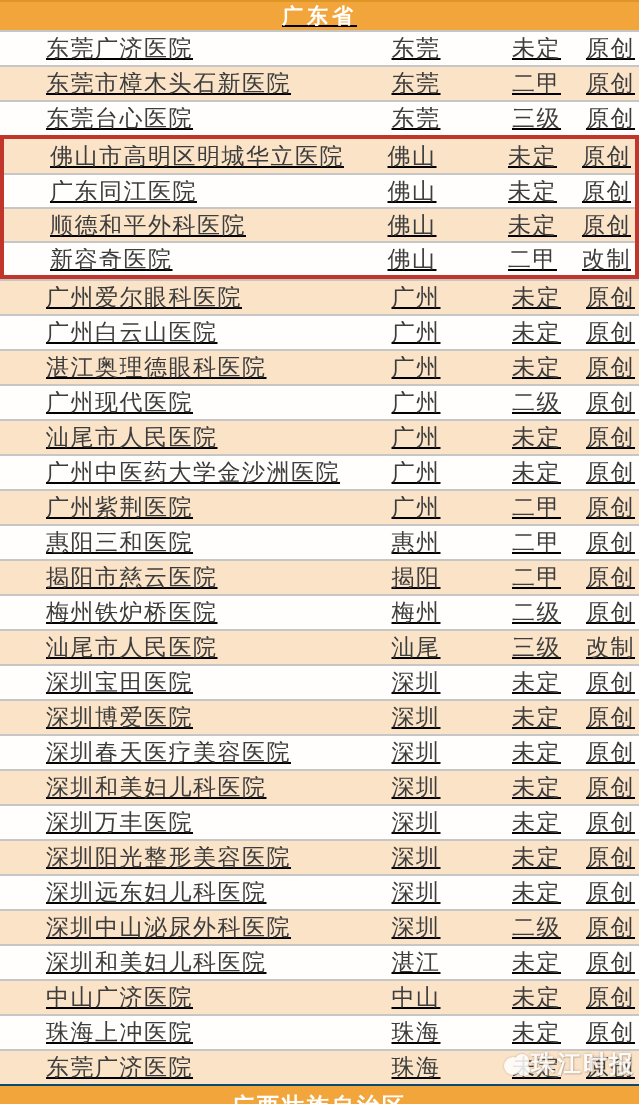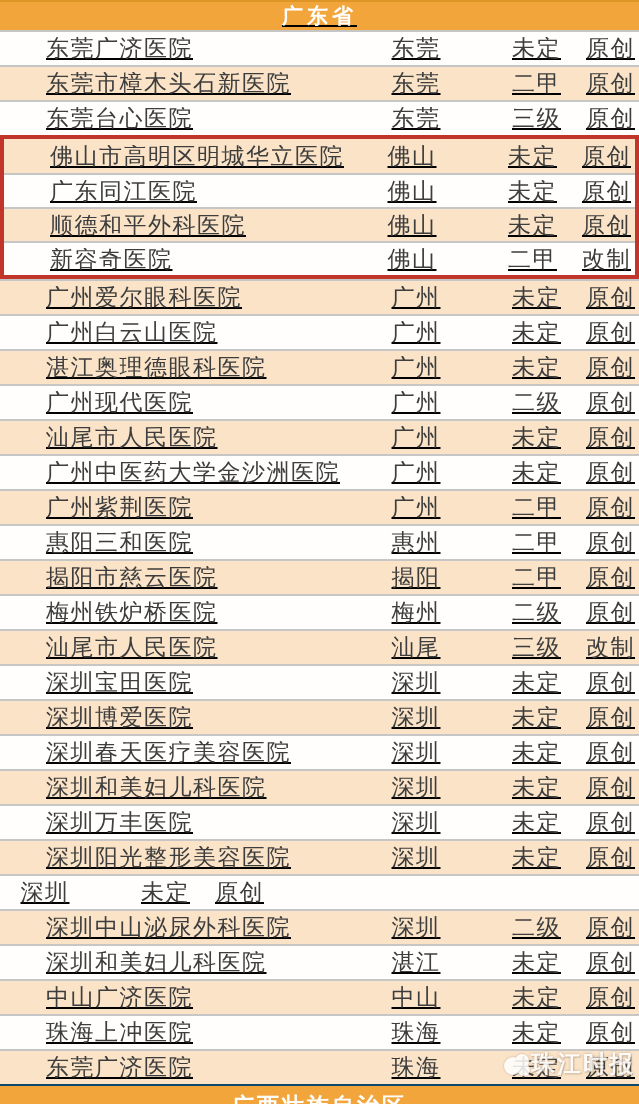--- a/index.html
+++ b/index.html
@@ -214,20 +214,21 @@
         <div class="cell grade">未定</div>
         <div class="cell type">原创</div>
       </div>
       <div class="row alt">
         <div class="cell name">深圳阳光整形美容医院</div>
         <div class="cell city">深圳</div>
         <div class="cell grade">未定</div>
         <div class="cell type">原创</div>
       </div>
       <div class="row plain">
+        <div class="cell name">深圳远东妇儿科医院</div>
         <div class="cell city">深圳</div>
         <div class="cell grade">未定</div>
         <div class="cell type">原创</div>
       </div>
       <div class="row alt">
         <div class="cell name">深圳中山泌尿外科医院</div>
         <div class="cell city">深圳</div>
         <div class="cell grade">二级</div>
         <div class="cell type">原创</div>
       </div>

